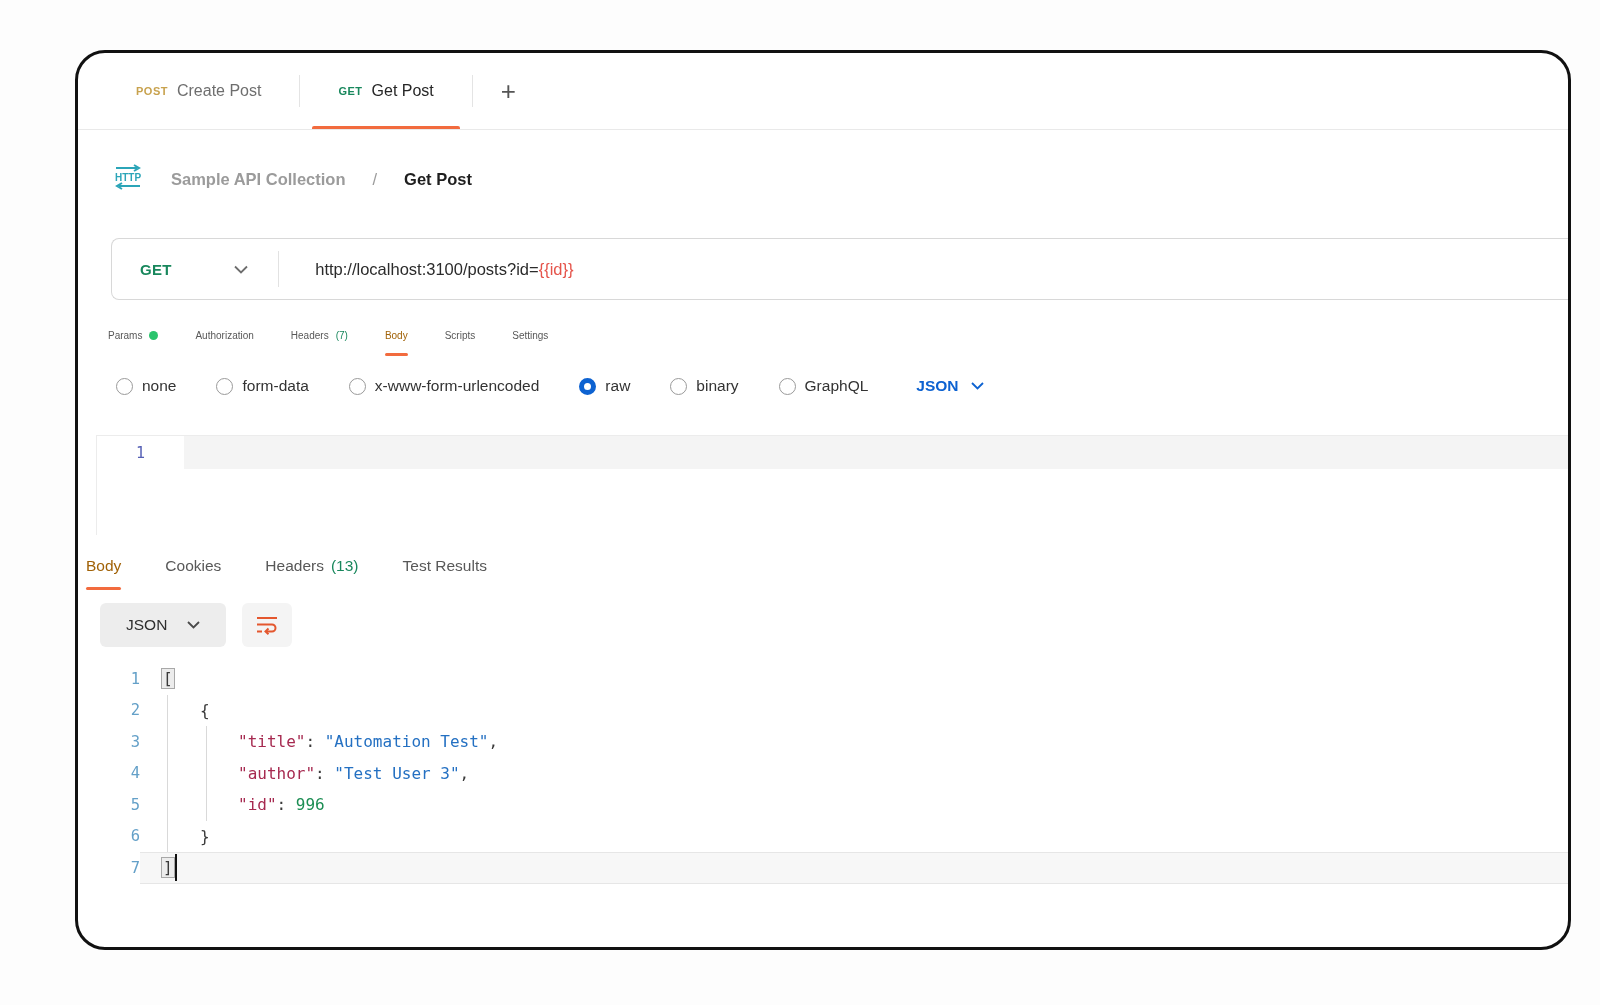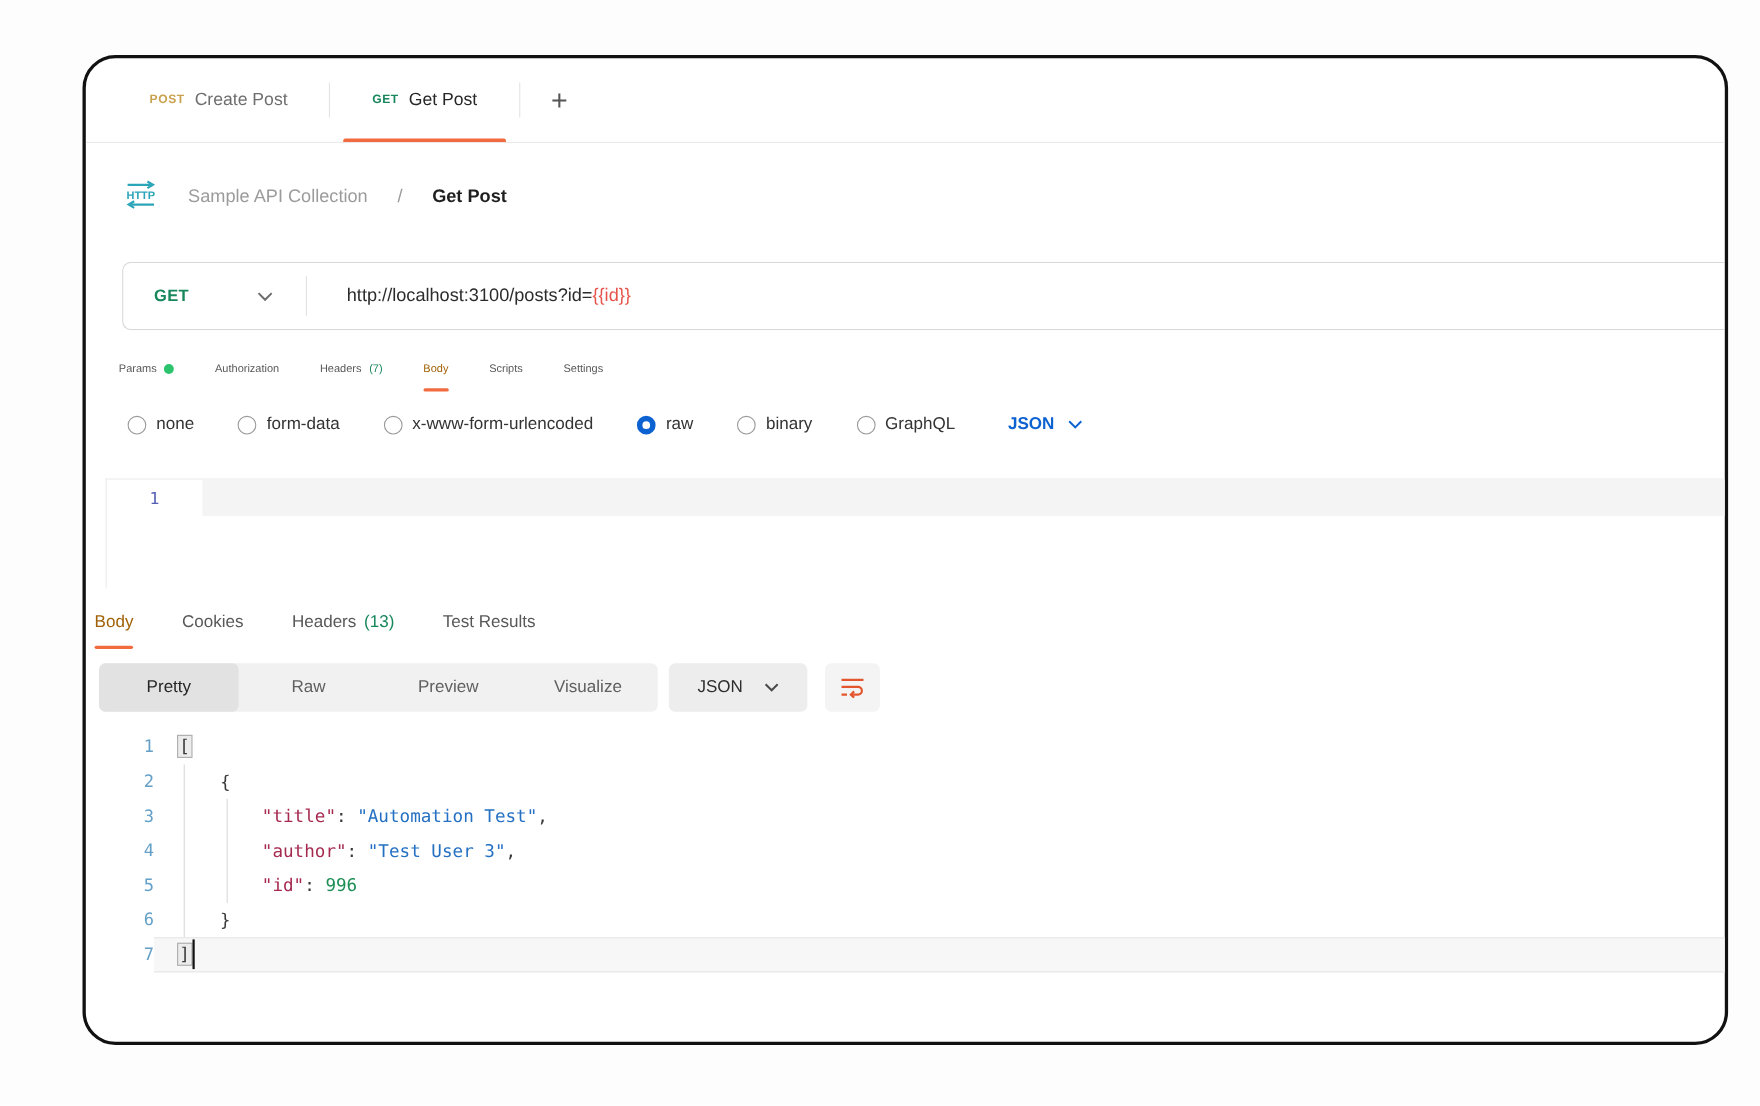--- a/index.html
+++ b/index.html
@@ -16,21 +16,21 @@
   .tab .m-get  { color:var(--method-get,#18875c); }
   .tab .tlabel { font-size:16px; color:#6e6e6e; }
   .tab.active .tlabel { color:#262626; font-weight:500; }
   .tab.active::after { content:""; position:absolute; left:12px; right:12px; bottom:0; height:3px;
     background:var(--accent,#f26b3e); border-radius:2px 2px 0 0; }
   .tab-divider { width:1px; background:#e4e4e4; margin:22px 0; }
   .plus-btn { align-self:center; margin-left:28px; font-size:26px; font-weight:300; color:#555; line-height:1; }
   
   .breadcrumb { display:flex; align-items:center; gap:27px; padding:26px 0 0 34px; height:72px;text-align:center; }
   .bc-icon { flex:0 0 auto; }
-  .bc-col { font-size:16.5px; color:#9b9b9b; }
+  .bc-col { font-size:16.5px; color:#9b9b9b;font-weight:bold; }
   .bc-sep { font-size:16.5px; color:#9b9b9b; }
   .bc-name { font-size:16.5px; color:#1f1f1f; font-weight:bold; }
   
   .urlbar { margin:36px 0 0 33px; height:62px; border:1.5px solid #d8d8d8; border-right:none;
     border-radius:8px 0 0 8px; display:flex; align-items:center; }
   .url-method { padding-left:28px; font-size:15px; font-weight:bold; letter-spacing:.3px; color:var(--method-get,#18875c); }
   .url-chevron { margin-left:62px; display:flex; }
   .url-divider { width:1.5px; height:36px; background:#e2e2e2; margin-left:30px; }
   .url-text { margin-left:36px; font-size:16.5px; color:#2b2b2b; white-space:nowrap; }
   .url-var { color:var(--url-var,#e5544b);text-align:center; }
@@ -203,26 +203,20 @@
     <span class="rtab">
       <span>Headers</span>
       <span class="count">(13)</span>
     </span>
     <span class="rtab">
       <span>Test Results</span>
     </span>
   </div>
 
   <div class="resp-toolbar">
-    <div class="segmented">
-      <span class="seg sel">Pretty</span>
-      <span class="seg">Raw</span>
-      <span class="seg">Preview</span>
-      <span class="seg">Visualize</span>
-    </div>
     <div class="json-btn">
       <span>JSON</span>
       <svg width="13" height="8" viewBox="0 0 13 8">
           <polyline points="1,1 6.5,6.5 12,1" fill="none" stroke="#4a4a4a" stroke-width="1.8"></polyline>
         </svg>
     </div>
     <div class="wrap-btn">
       <svg width="22" height="20" viewBox="0 0 22 20">
         <g stroke="#e4572e" stroke-width="2" fill="none">
           <path d="M1 3 H21"></path>

